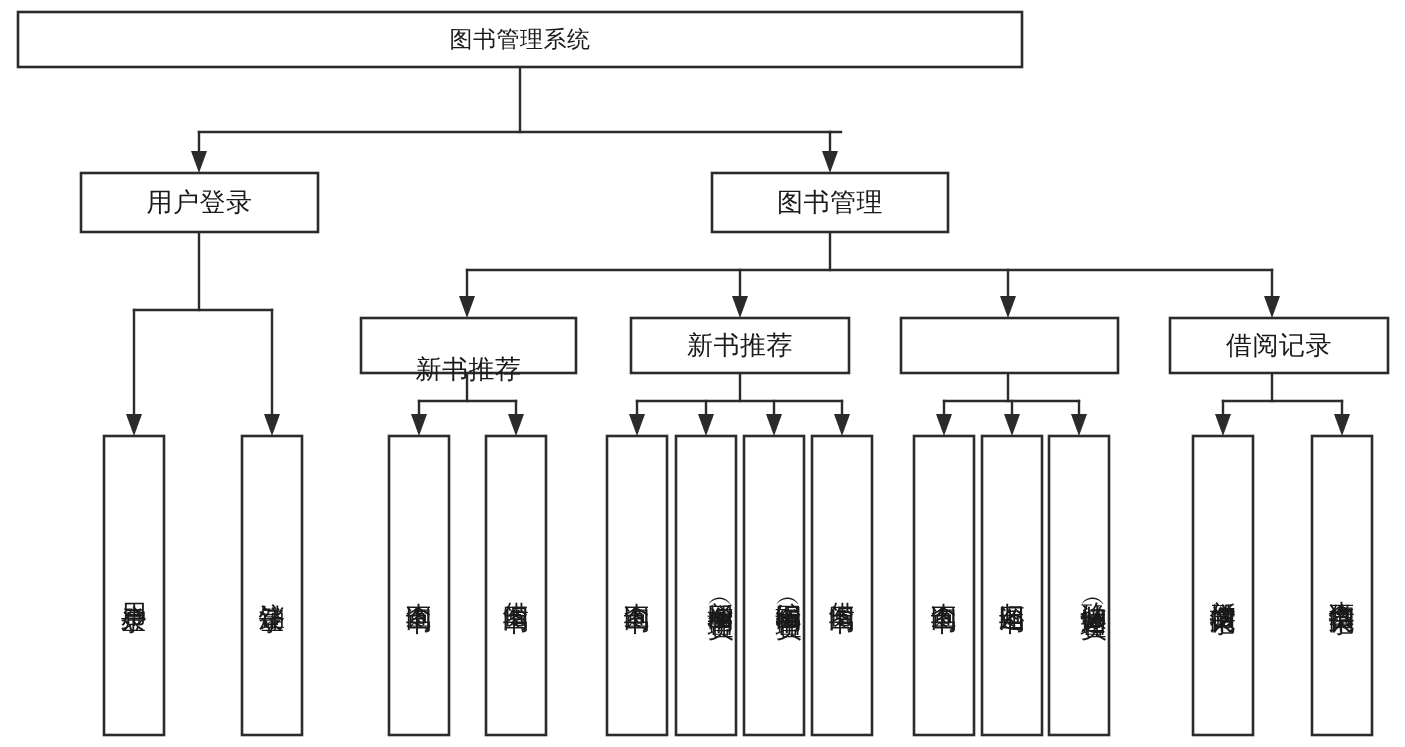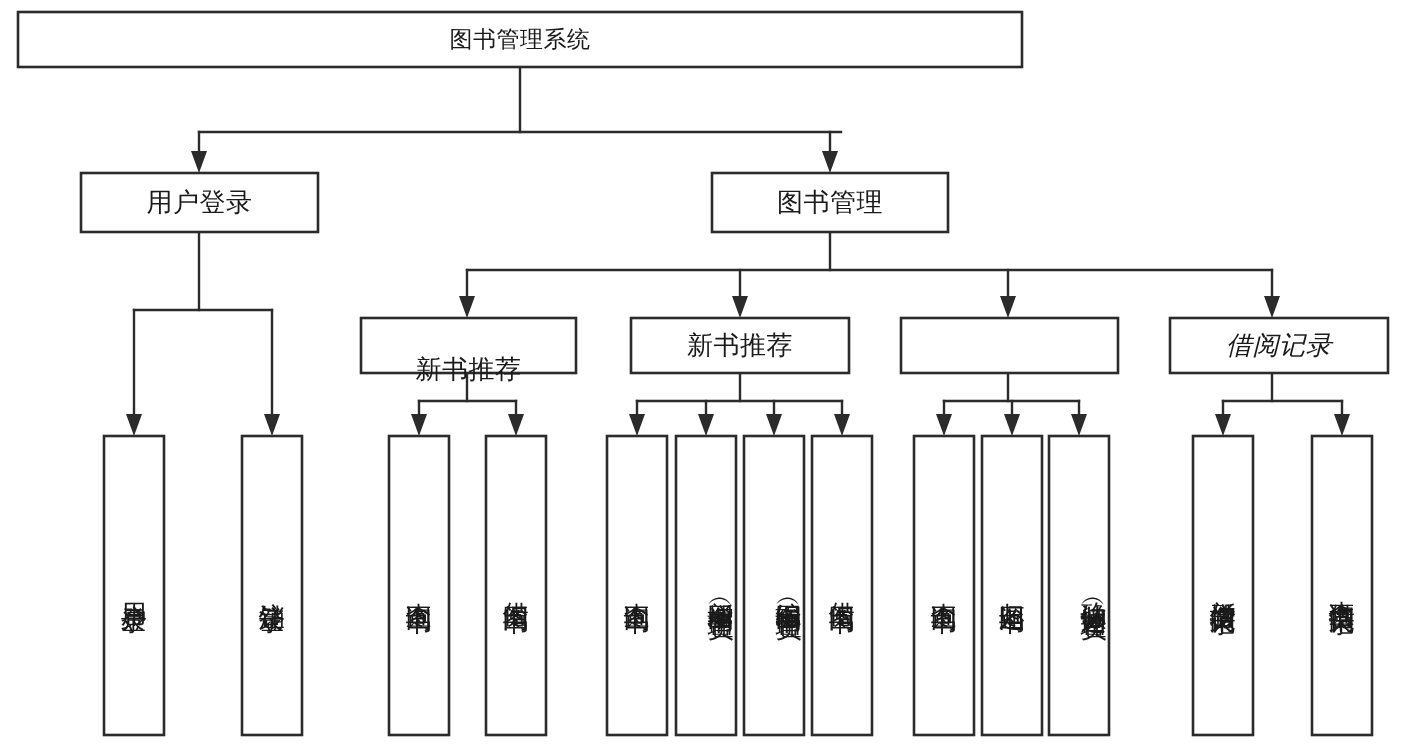--- a/index.html
+++ b/index.html
@@ -147,21 +147,21 @@
     </g>
   </svg>
 
   <div class="node-label horizontal" style="left:18px;top:12px;width:1004px;height:55px;font-size:23px;">图书管理系统</div>
 
   <div class="node-label horizontal" style="left:81px;top:173px;width:237px;height:59px;">用户登录</div>
   <div class="node-label horizontal" style="left:712px;top:173px;width:236px;height:59px;border-radius:21px;">图书管理</div>
 
   <div class="node-label horizontal" style="left:361px;top:318px;width:215px;height:55px;margin-top:24px;">新书推荐</div>
   <div class="node-label horizontal" style="left:631px;top:318px;width:218px;height:55px;">新书推荐</div>
-  <div class="node-label horizontal" style="left:1170px;top:318px;width:218px;height:55px;font-style:italic;">借阅记录</div>
+  <div class="node-label horizontal" style="left:1170px;top:318px;width:218px;height:55px;">借阅记录</div>
 
   <div class="node-label vertical" style="left:104px;top:436px;width:60px;height:299px;">用户登录</div>
   <div class="node-label vertical" style="left:242px;top:436px;width:60px;height:299px;">注销登录</div>
 
   <div class="node-label vertical" style="left:389px;top:436px;width:60px;height:299px;">查询图书</div>
   <div class="node-label vertical" style="left:486px;top:436px;width:60px;height:299px;">借阅图书</div>
 
   <div class="node-label vertical" style="left:607px;top:436px;width:60px;height:299px;">查询图书</div>
   <div class="node-label vertical" style="left:676px;top:436px;width:60px;height:299px;align-items:flex-start;padding-top:8px;box-sizing:border-box;">新增图书（管理员）</div>
   <div class="node-label vertical" style="left:744px;top:436px;width:60px;height:299px;align-items:flex-start;padding-top:8px;box-sizing:border-box;">编辑图书（管理员）</div>

